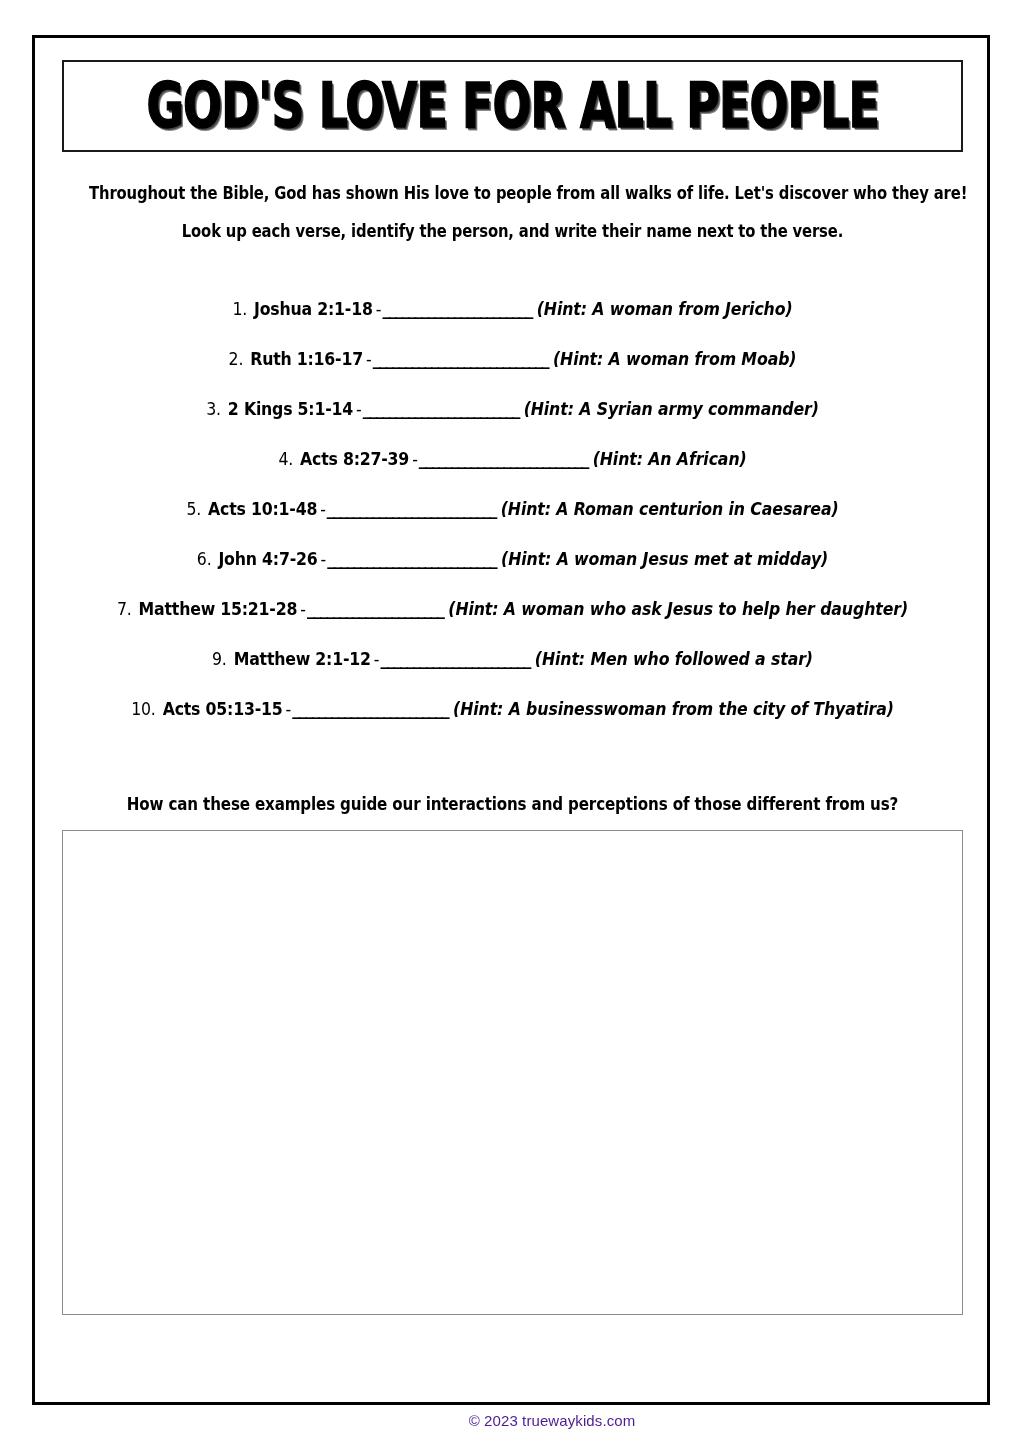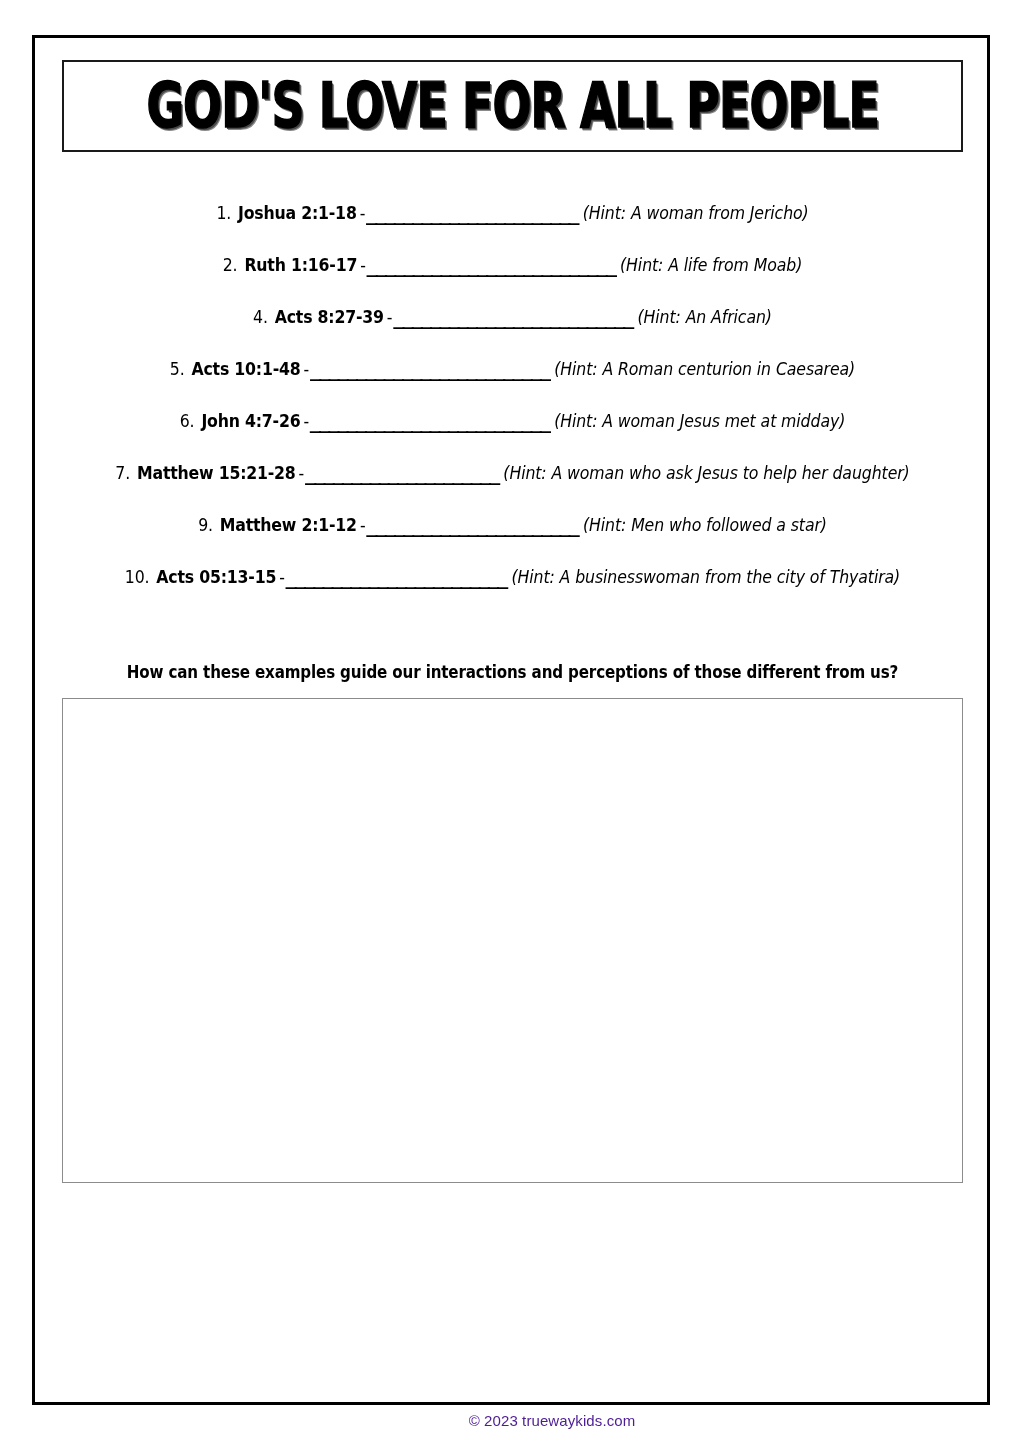--- a/index.html
+++ b/index.html
@@ -99,28 +99,28 @@
     letter-spacing: -0.2px;
     margin-left: 7px;
   }
 
   .verse-dash {
     font-weight: 400;
     margin: 0 1px 0 3px;
   }
 
   .verse-blank {
-    font-weight: 400;
+    font-weight: 700;
     letter-spacing: -1.6px;
-    font-size: 24px;
+    font-size: 18px;
   }
 
   .verse-hint {
     font-style: italic;
-    font-weight: 400;
+    font-weight: 700;
     letter-spacing: -0.1px;
     margin-left: 5px;
   }
 
   
   .reflection-question {
     margin-top: 58px;
     text-align: center;
     font-family: "Liberation Sans Narrow", "DejaVu Sans Condensed", "Liberation Sans", sans-serif;
     font-weight: 700;
@@ -157,31 +157,38 @@
 <body>
 
 <div class="page-frame"></div>
 
 <div class="page-inner">
 
   <div class="title-box">
     <div class="title-text">GOD'S LOVE FOR ALL PEOPLE</div>
   </div>
 
+  <div class="instructions">
+    <div class="instruction-line">Throughout the Bible, God has shown His love to people from all walks of life. Let's discover who they are!</div>
+    <div class="instruction-line">Look up each verse, identify the person, and write their name next to the verse.</div>
+  </div>
 
   <ol class="verse-list">
 
     <li class="verse-item">
       <span class="verse-num">1.</span><span class="verse-ref">Joshua 2:1-18</span><span class="verse-dash">-</span><span class="verse-blank">_______________________</span><span class="verse-hint">(Hint: A woman from Jericho)</span>
     </li>
 
     <li class="verse-item">
-      <span class="verse-num">2.</span><span class="verse-ref">Ruth 1:16-17</span><span class="verse-dash">-</span><span class="verse-blank">___________________________</span><span class="verse-hint">(Hint: A life from Moab)</span>
-    </li>
-
+      <span class="verse-num">2.</span><span class="verse-ref">Ruth 1:16-17</span><span class="verse-dash">-</span><span class="verse-blank">___________________________</span><span class="verse-hint">(Hint: A woman from Moab)</span>
+    </li>
+
+    <li class="verse-item">
+      <span class="verse-num">3.</span><span class="verse-ref">2 Kings 5:1-14</span><span class="verse-dash">-</span><span class="verse-blank">________________________</span><span class="verse-hint">(Hint: A Syrian army commander)</span>
+    </li>
 
     <li class="verse-item">
       <span class="verse-num">4.</span><span class="verse-ref">Acts 8:27-39</span><span class="verse-dash">-</span><span class="verse-blank">__________________________</span><span class="verse-hint">(Hint: An African)</span>
     </li>
 
     <li class="verse-item">
       <span class="verse-num">5.</span><span class="verse-ref">Acts 10:1-48</span><span class="verse-dash">-</span><span class="verse-blank">__________________________</span><span class="verse-hint">(Hint: A Roman centurion in Caesarea)</span>
     </li>
 
     <li class="verse-item">

